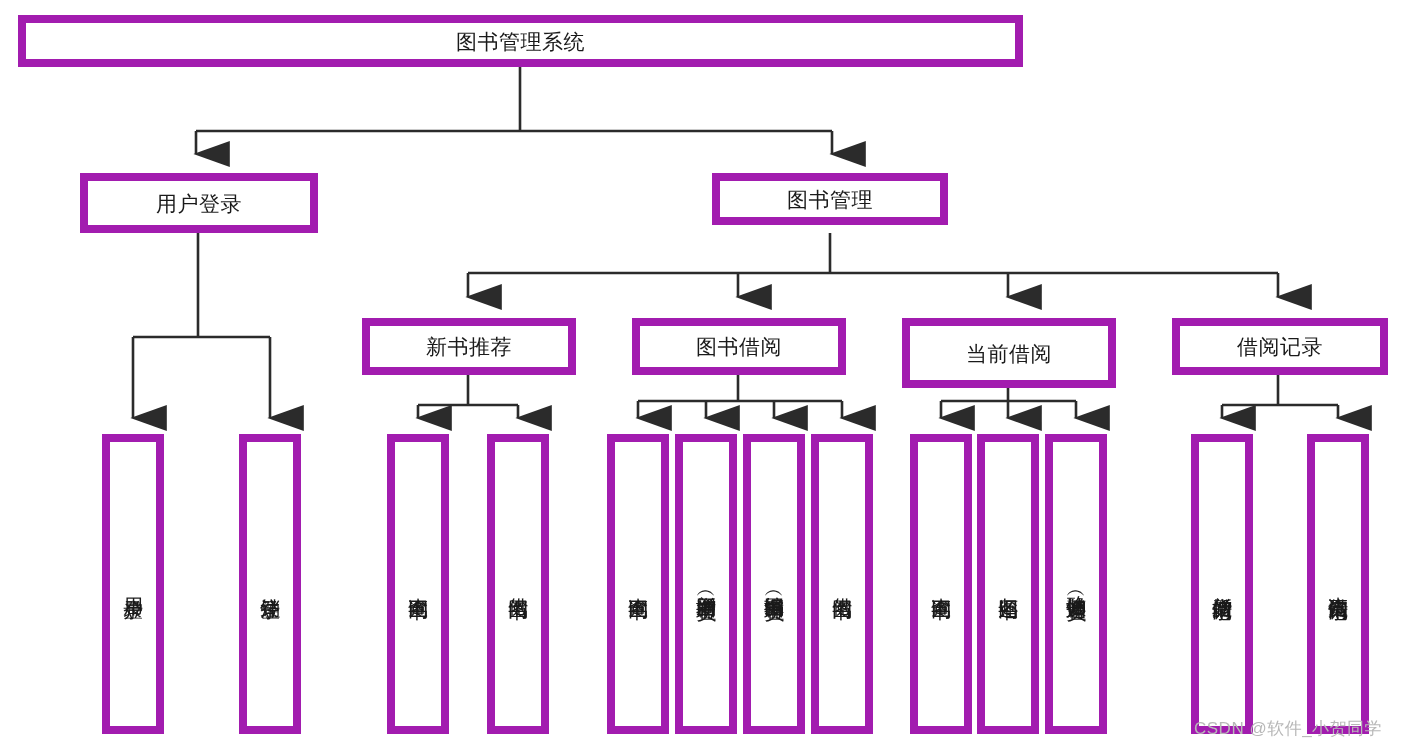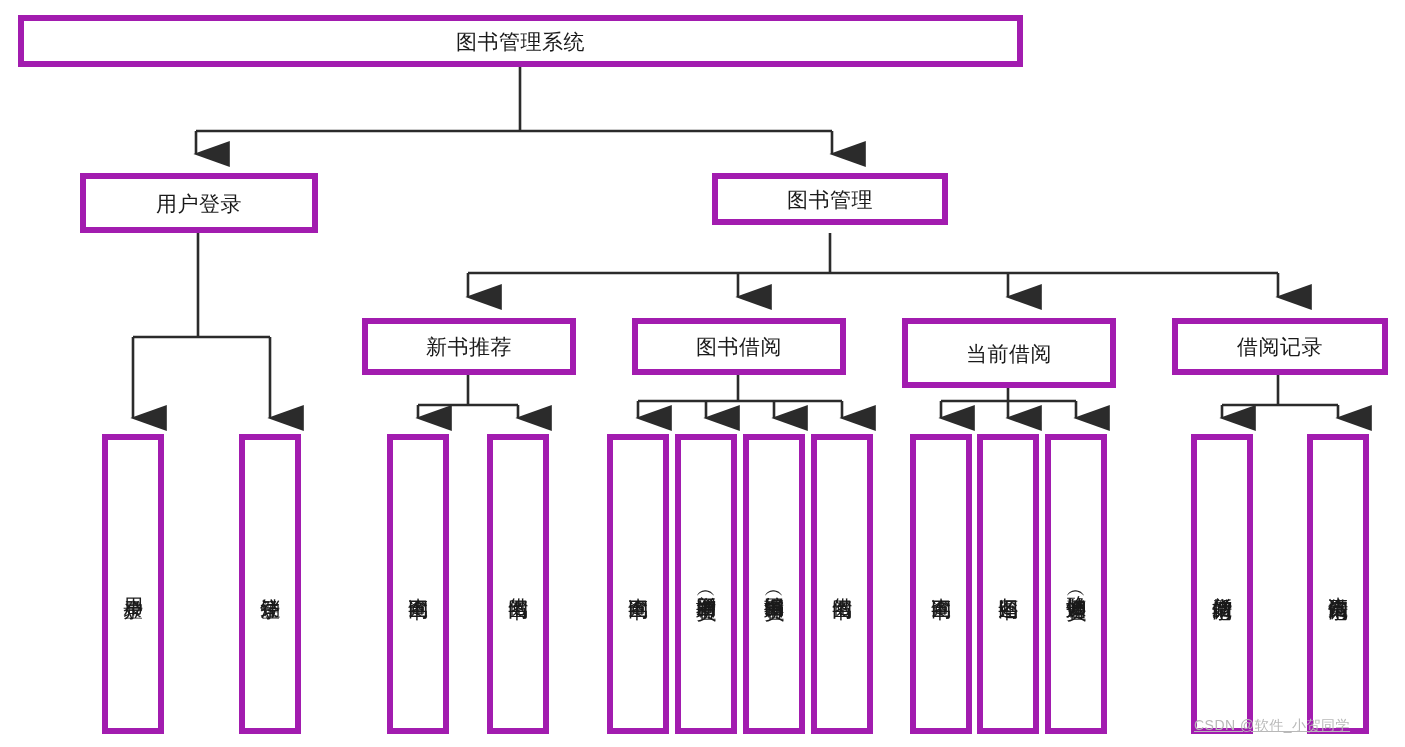--- a/index.html
+++ b/index.html
@@ -20,21 +20,21 @@
   svg#edges {
     position: absolute;
     left: 0;
     top: 0;
     width: 1405px;
     height: 747px;
   }
   .node {
     position: absolute;
     box-sizing: border-box;
-    border: 6px solid #a21caf;
+    border: 8px solid #a21caf;
     background: #ffffff;
     display: flex;
     align-items: center;
     justify-content: center;
     z-index: 2;
   }
   .node-label {
     color: #1a1a1a;
     letter-spacing: 0.5px;
     white-space: nowrap;
@@ -46,25 +46,24 @@
   .v-node .node-label {
     writing-mode: vertical-rl;
     text-orientation: upright;
     font-size: 20px;
     line-height: 1.28;
     letter-spacing: 1px;
   }
   .watermark {
     position: absolute;
     color: #b8b8b8;
-    font-size: 14px;
+    font-size: 17px;
     white-space: nowrap;
     z-index: 3;
     letter-spacing: 0.5px;
-    text-decoration: underline;
   }
 </style>
 </head>
 <body>
 
 <div id="canvas">
 
   <svg id="edges" viewBox="0 0 1405 747">
     <defs>
       <marker id="arrow" viewBox="0 0 12 14" refX="6" refY="13" markerWidth="12" markerHeight="14" orient="auto-start-reverse">

